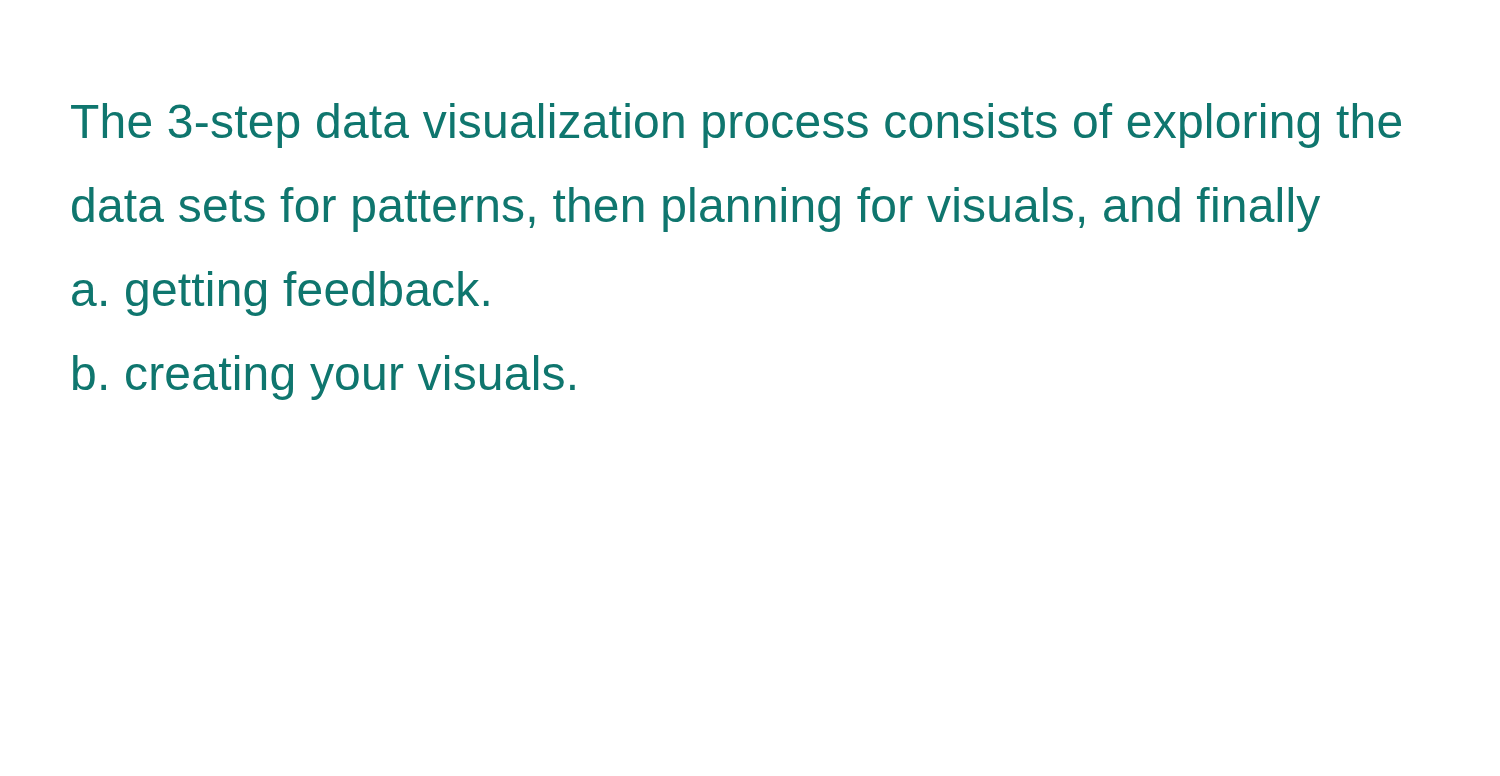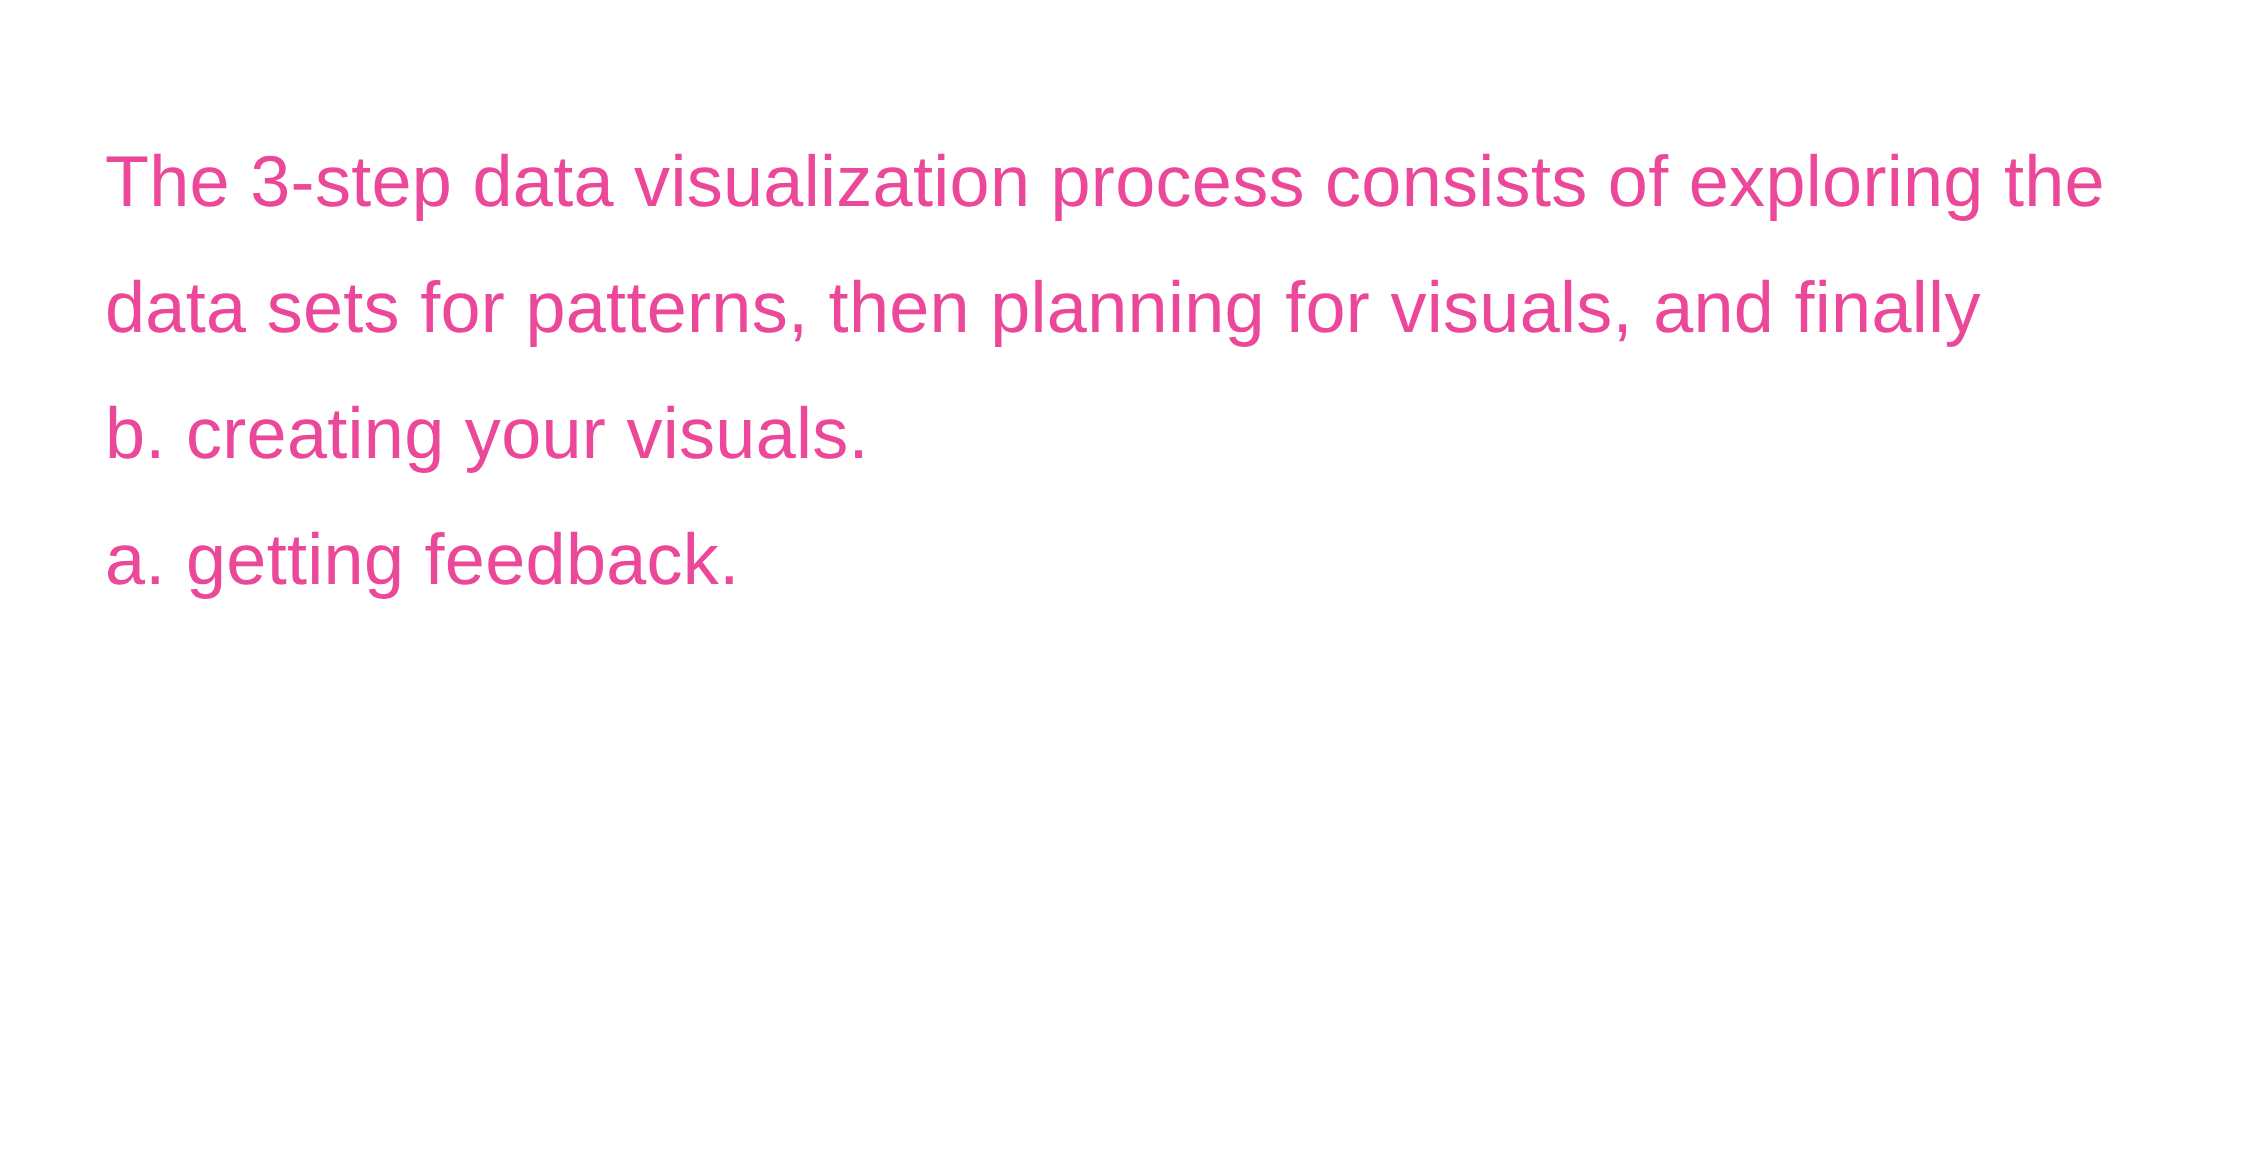--- a/index.html
+++ b/index.html
@@ -10,34 +10,34 @@
     body {
       background: #ffffff;
       font-family: -apple-system, BlinkMacSystemFont, "Segoe UI", Helvetica, Arial, sans-serif;
       width: 1500px;
       height: 776px;
       padding: 80px 70px 40px 70px;
     }
     .question-container {
       font-size: 48px;
       line-height: 1.75;
-      color: #ec4899;
+      color: #0f766e;
       letter-spacing: 0.2px;
     }
     .question-stem {
       margin-bottom: 0;
     }
     .option {
       display: block;
     }
   </style>
 </head>
 <body>
 
 <div class="question-container">
   <div class="question-stem">The 3-step data visualization process consists of exploring the data sets for patterns, then planning for visuals, and finally</div>
   <div class="option">
-    <span>b</span>. <span>creating your visuals.</span>
+    <span>a</span>. <span>getting feedback.</span>
   </div>
   <div class="option">
-    <span>a</span>. <span>getting feedback.</span>
+    <span>b</span>. <span>creating your visuals.</span>
   </div>
 </div>
 
 </body></html>

